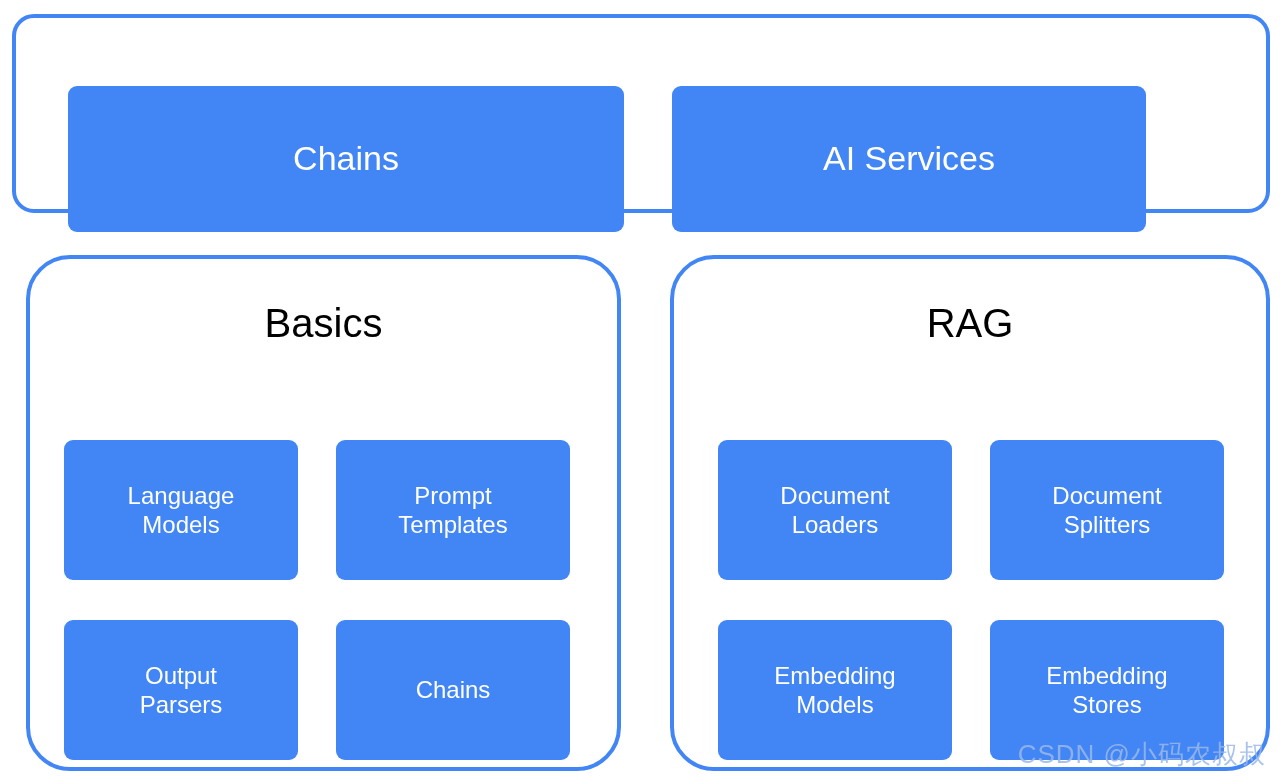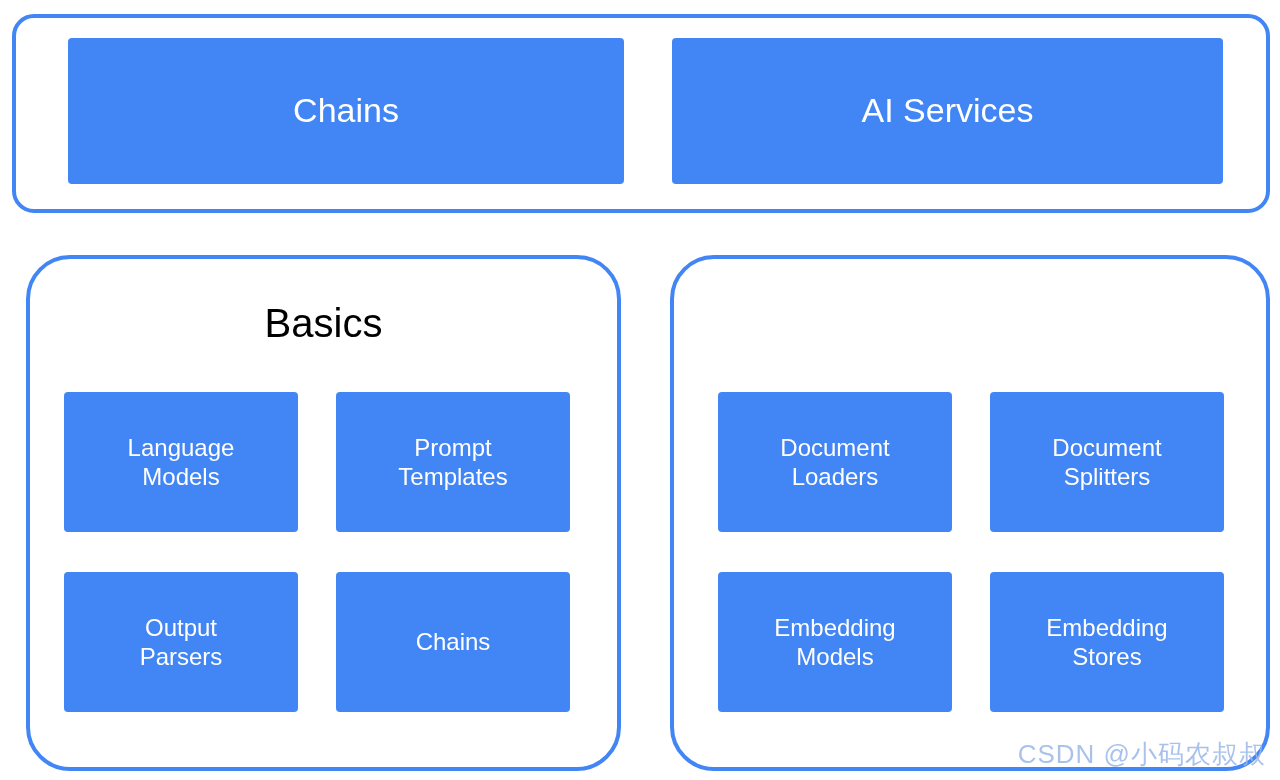--- a/index.html
+++ b/index.html
@@ -68,44 +68,45 @@
     letter-spacing: 0px;
   }
   #group-basics .group-title { top: 42px; }
   #group-rag .group-title { top: 42px; }
 
   
   .card {
     position: absolute;
     box-sizing: border-box;
     background: #4285F4;
-    border-radius: 4px;
+    border-radius: 9px;
     color: #ffffff;
     display: flex;
     align-items: center;
     justify-content: center;
     text-align: center;
     line-height: 1.22;
+    margin-top: 48px;
   }
 
   .card-wide {
     height: 146px;
     font-size: 34px;
   }
 
   #card-chains {
     left: 52px;
     top: 20px;
     width: 556px;
   }
 
   #card-ai-services {
     left: 656px;
     top: 20px;
-    width: 551px;
+    width: 474px;
   }
 
   .card-small {
     width: 234px;
     height: 140px;
     font-size: 24px;
   }
 
   
   .col-1 { left: 34px; }
@@ -171,20 +172,21 @@
     </div>
 
     <div class="card card-small col-2 row-2">
       <span class="card-label">Chains</span>
     </div>
 
   </div>
 
   <div class="group" id="group-rag">
 
+    <div class="group-title">RAG</div>
 
     <div class="card card-small col-1 row-1">
       <span class="card-label">Document
 Loaders</span>
     </div>
 
     <div class="card card-small col-2 row-1">
       <span class="card-label">Document
 Splitters</span>
     </div>

